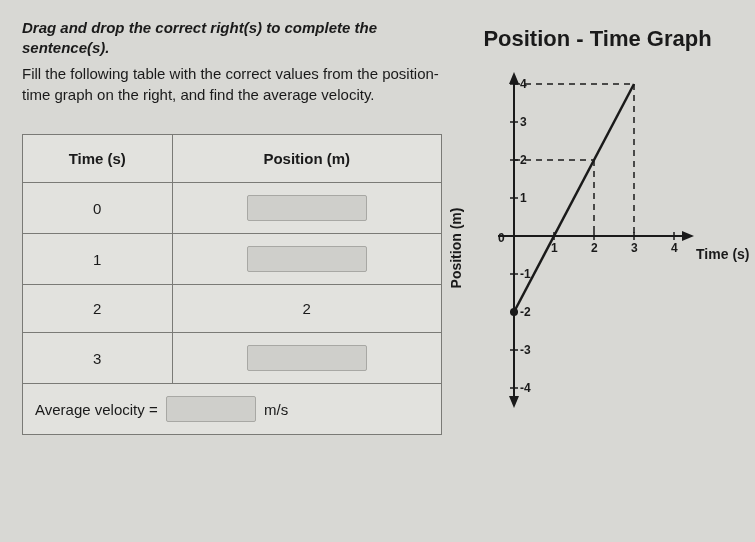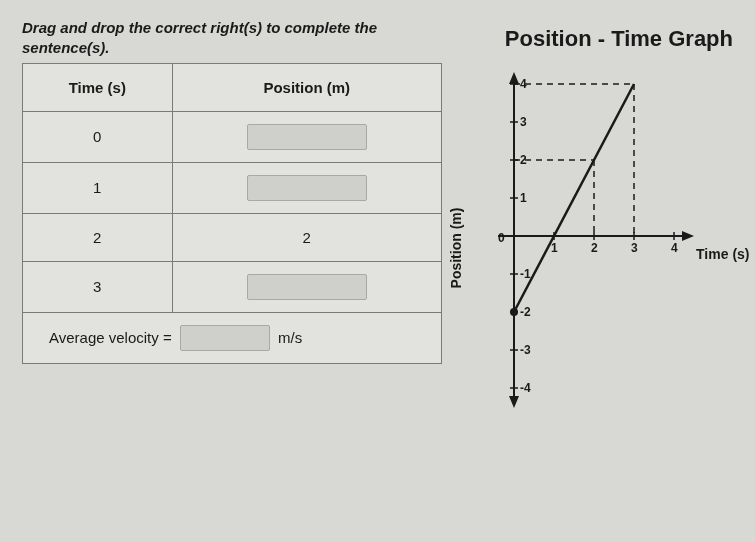--- a/index.html
+++ b/index.html
@@ -63,27 +63,27 @@
       width: 90px;
       height: 26px;
       background: #cfcfcb;
       border: 1px solid #a8a8a4;
       border-radius: 2px;
       vertical-align: middle;
       margin: 0 4px;
     }
     .avg-row td {
       text-align: left;
-      padding-left: 26px;
+      padding-left: 12px;
     }
     .inline-block { display:inline-block; vertical-align:middle; }
     .graph-title {
       font-weight: 700;
       font-size: 22px;
-      text-align: right;
+      text-align: center;
       margin-bottom: 14px;
     }
     .graph-wrap {
       position: relative;
       width: 260px;
       margin: 0 auto;
     }
     .ylabel {
       position: absolute;
       left: -12px;
@@ -105,20 +105,21 @@
       font-size: 12px;
       fill: #1a1a1a;
       font-weight: 600;
     }
   </style>
 </head>
 <body>
 
 <div class="left-col">
   <p class="instruction-bold">Drag and drop the correct right(s) to complete the sentence(s).</p>
+  <p class="instruction-body">Fill the following table with the correct values from the position-time graph on the right, and find the average velocity.</p>
 
   <table class="data-table">
     <tbody>
         <tr>
       <th>Time (s)</th>
       <th>Position (m)</th>
     </tr>
     <tr>
       <td>0</td>
       <td><span class="drop-slot"></span></td>

